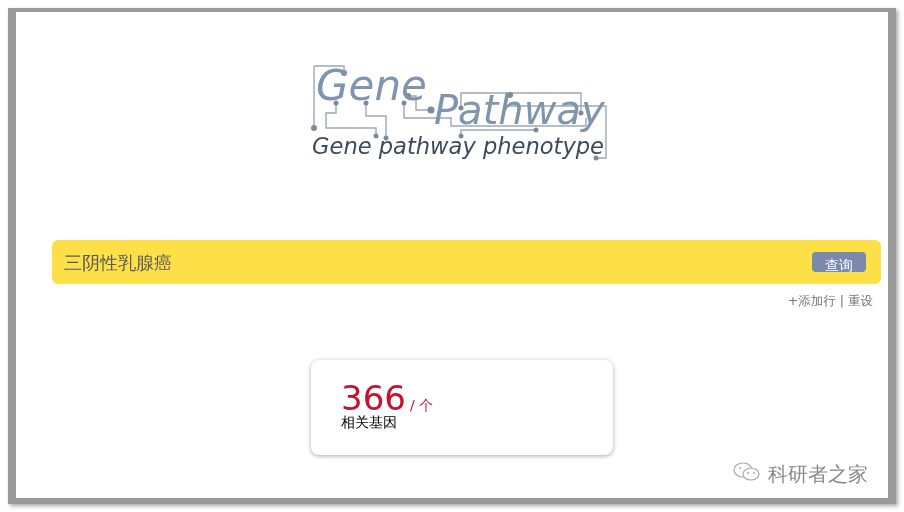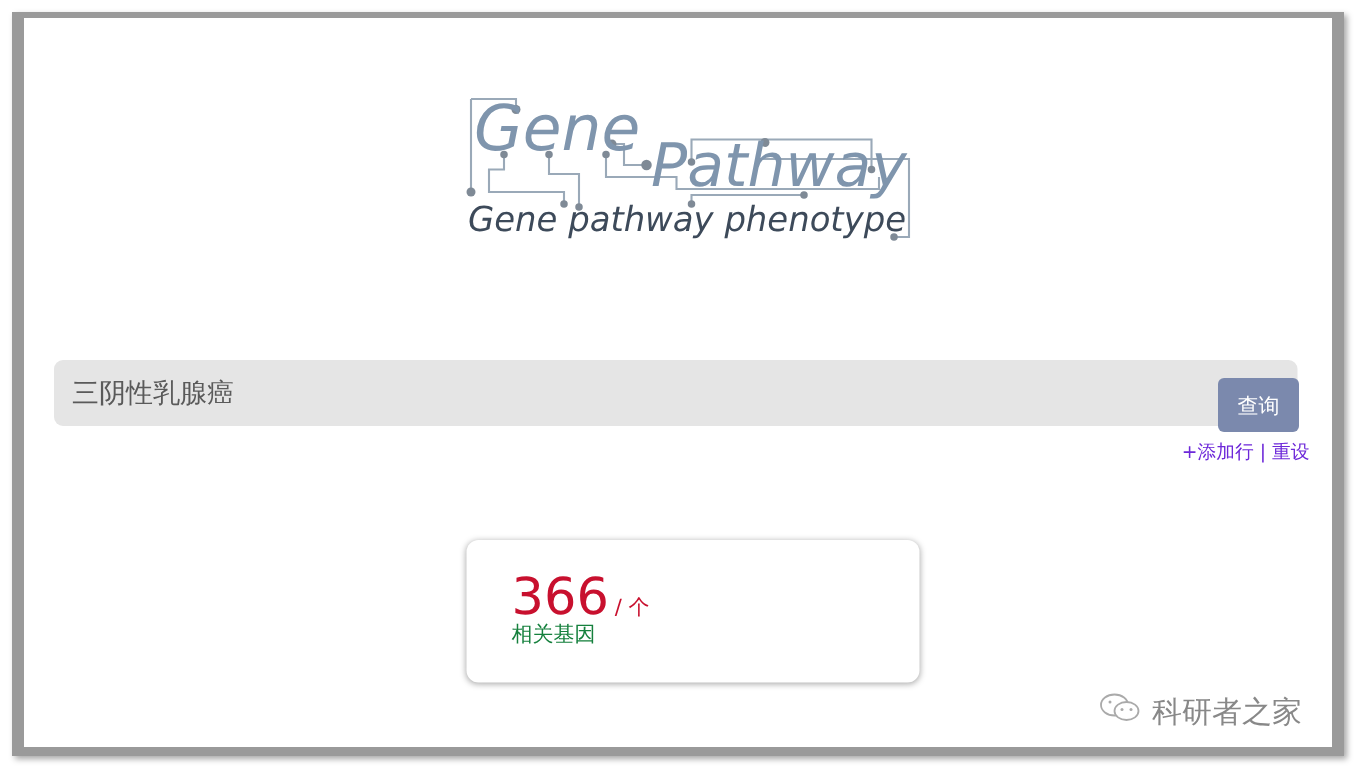--- a/index.html
+++ b/index.html
@@ -1,29 +1,29 @@
 <!DOCTYPE html>
 <html><head>
 <meta charset="utf-8">
 <style>
   html,body{margin:0;padding:0;}
   body{width:904px;height:512px;background:#ffffff;position:relative;overflow:hidden;font-family:"DejaVu Sans",sans-serif;}
   .frame{position:absolute;left:8px;top:8px;width:888px;height:496px;background:#9a9a9a;box-shadow:2px 2px 4px rgba(0,0,0,0.35);}
   .inner{position:absolute;left:16px;top:12px;width:872px;height:486px;background:#ffffff;}
   .logo{position:absolute;left:296px;top:48px;width:330px;height:120px;font-style:italic;}
-  .search-bar{position:absolute;left:36px;top:240px;width:829px;height:44px;background:#e5e5e5;border-radius:6px;}
+  .search-bar{position:absolute;left:52px;top:240px;width:829px;height:44px;background:#fde047;border-radius:6px;}
   .search-input{position:absolute;left:10px;top:6px;width:700px;height:32px;border:none;background:transparent;font-size:18px;color:#5a5a5a;font-family:"DejaVu Sans",sans-serif;outline:none;line-height:32px;}
-  .query-btn{position:absolute;left:812px;top:252px;width:54px;height:36px;background:#7b89ad;color:#fff;border-radius:4px;font-size:14px;text-align:center;line-height:24px;border:none;cursor:pointer;}
-  .links{position:absolute;right:31px;top:293px;font-size:12.5px;color:#6d28d9;text-align:center;}
+  .query-btn{position:absolute;left:812px;top:252px;width:54px;height:20px;background:#7b89ad;color:#fff;border-radius:4px;font-size:14px;text-align:center;line-height:24px;border:none;cursor:pointer;}
+  .links{position:absolute;right:31px;top:293px;font-size:12.5px;color:#737373;text-align:center;}
   .links span{cursor:pointer;}
   .stats-card{position:absolute;left:311px;top:360px;width:302px;height:95px;background:#fff;border-radius:8px;box-shadow:0 1px 4px rgba(0,0,0,0.35);}
   .stat{position:absolute;top:20px;color:#c8102e;}
   .stat .num{font-size:34px;line-height:36px;font-family:"DejaVu Sans",sans-serif;}
   .stat .unit{font-size:14px;margin-left:4px;}
-  .stat .lbl{display:block;font-size:14px;color:#15803d;margin-top:-2px;}
+  .stat .lbl{display:block;font-size:14px;color:#000000;margin-top:-2px;}
   .watermark{position:absolute;left:732px;top:460px;font-size:20px;color:#888;display:flex;align-items:center;gap:6px;justify-content:space-between;}
 </style>
 </head>
 <body>
 
 <div class="frame"></div>
 <div class="inner"></div>
 
 <div class="logo">
   <svg width="330" height="120" viewBox="0 0 330 120">

